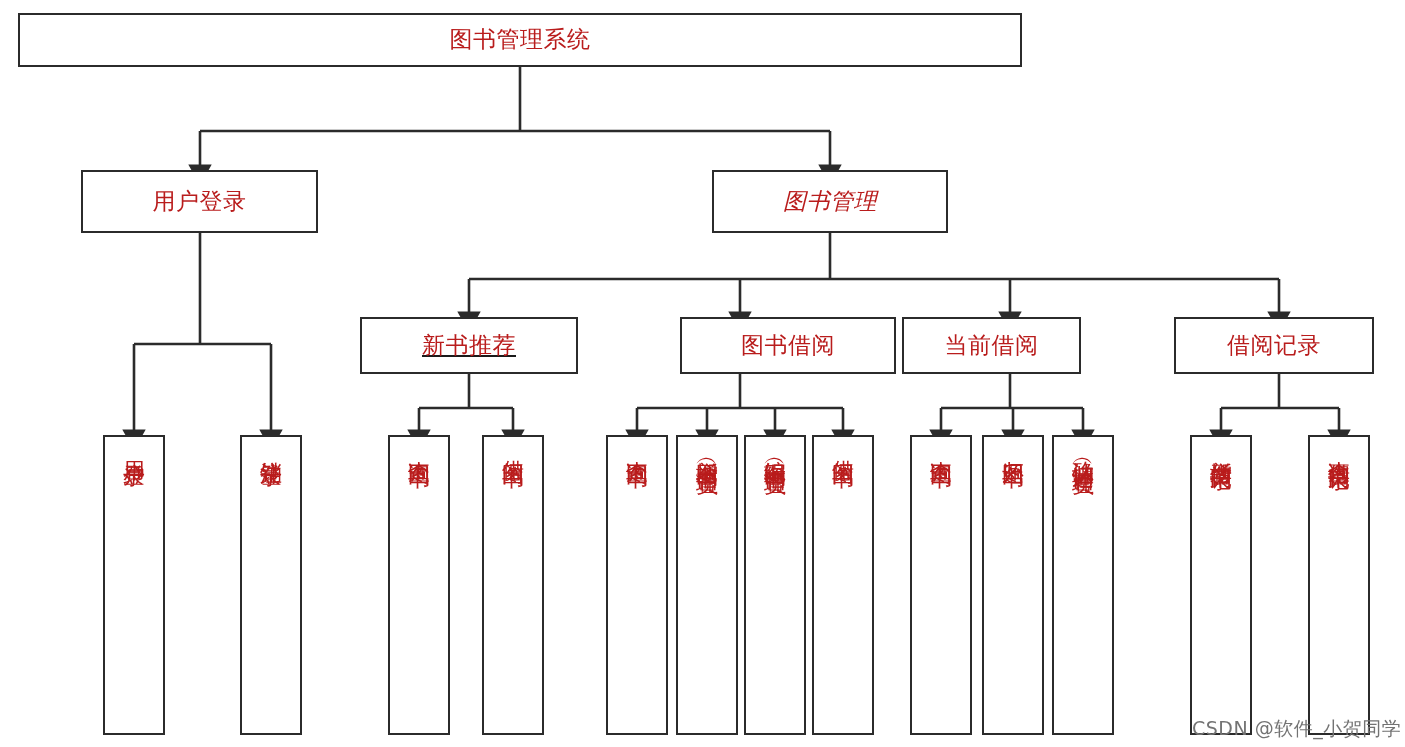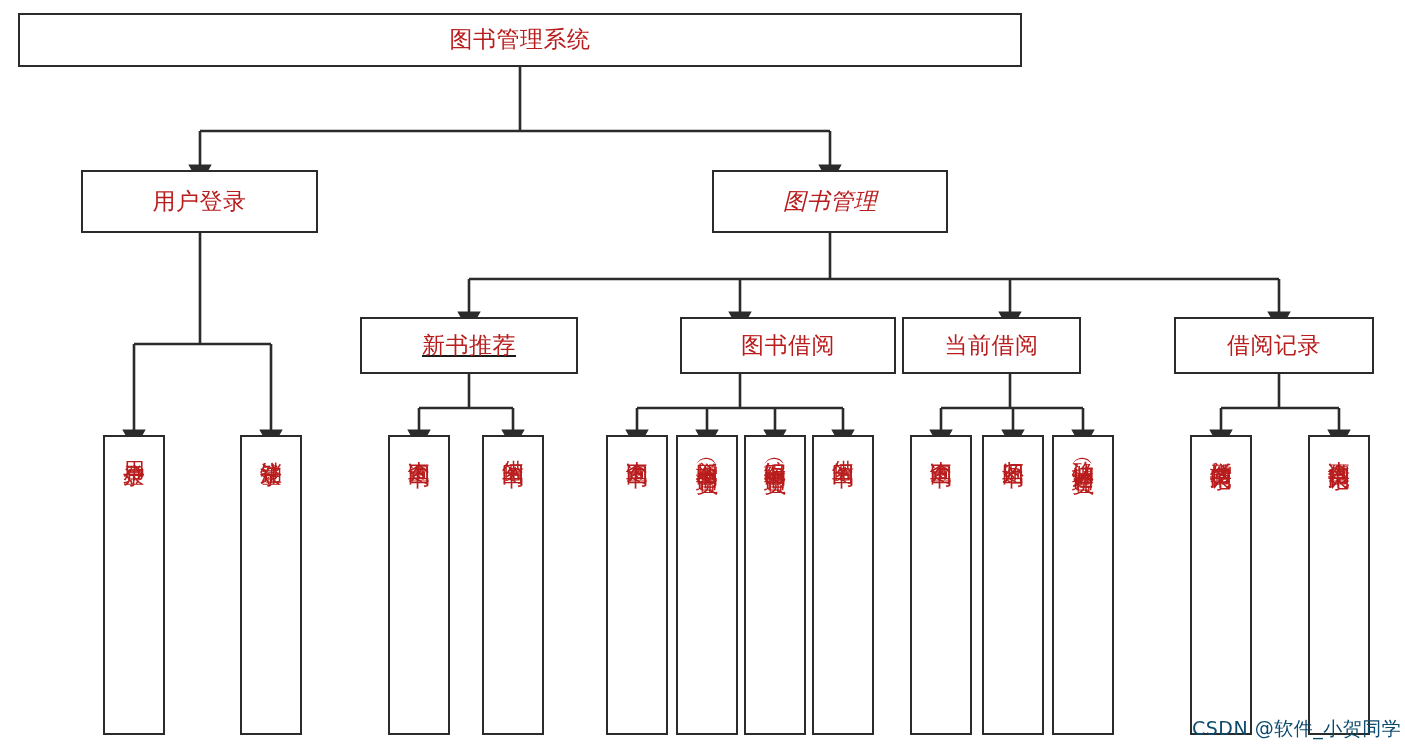--- a/index.html
+++ b/index.html
@@ -61,21 +61,21 @@
     writing-mode: vertical-rl;
     text-orientation: upright;
     font-size: 22px;
     line-height: 1.0;
     letter-spacing: 2px;
     white-space: nowrap;
   }
   .watermark {
     position: absolute;
     font-size: 19px;
-    color: #0c4a6e;
+    color: #737373;
     white-space: nowrap;
     letter-spacing: 0.5px;
   }
 </style>
 </head>
 <body>
 
 <div id="canvas">
   <svg id="edges" viewBox="0 0 1405 747">
     <defs>

